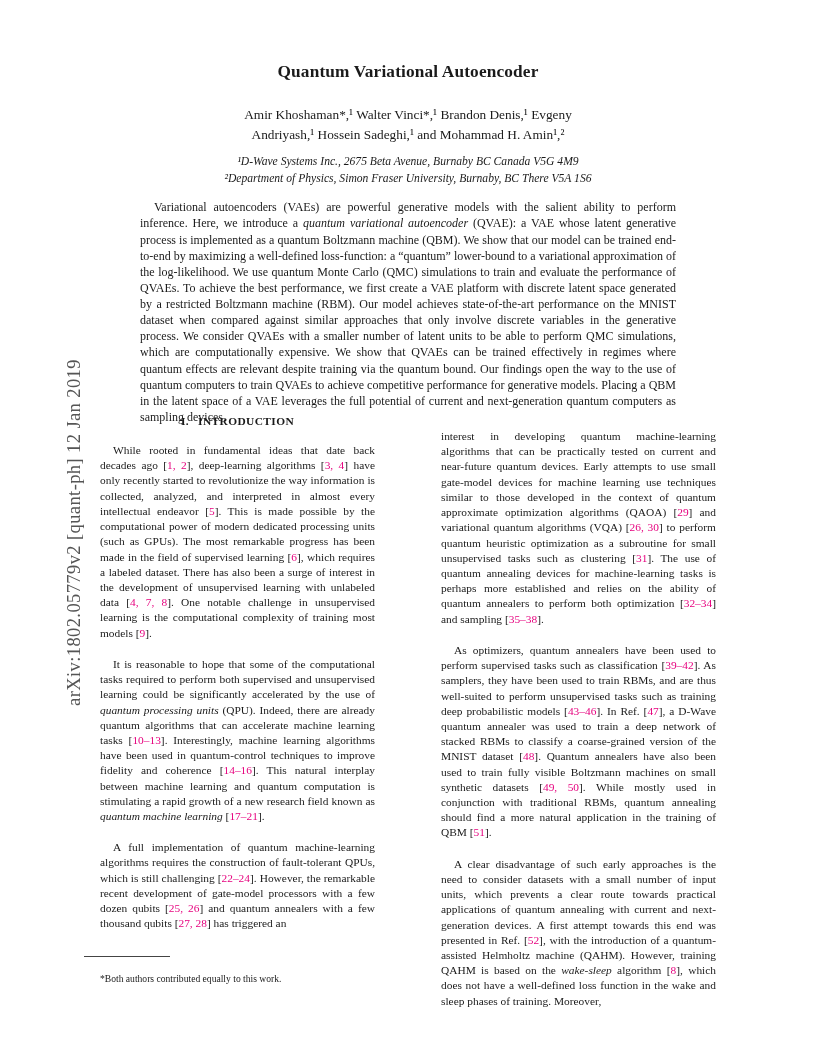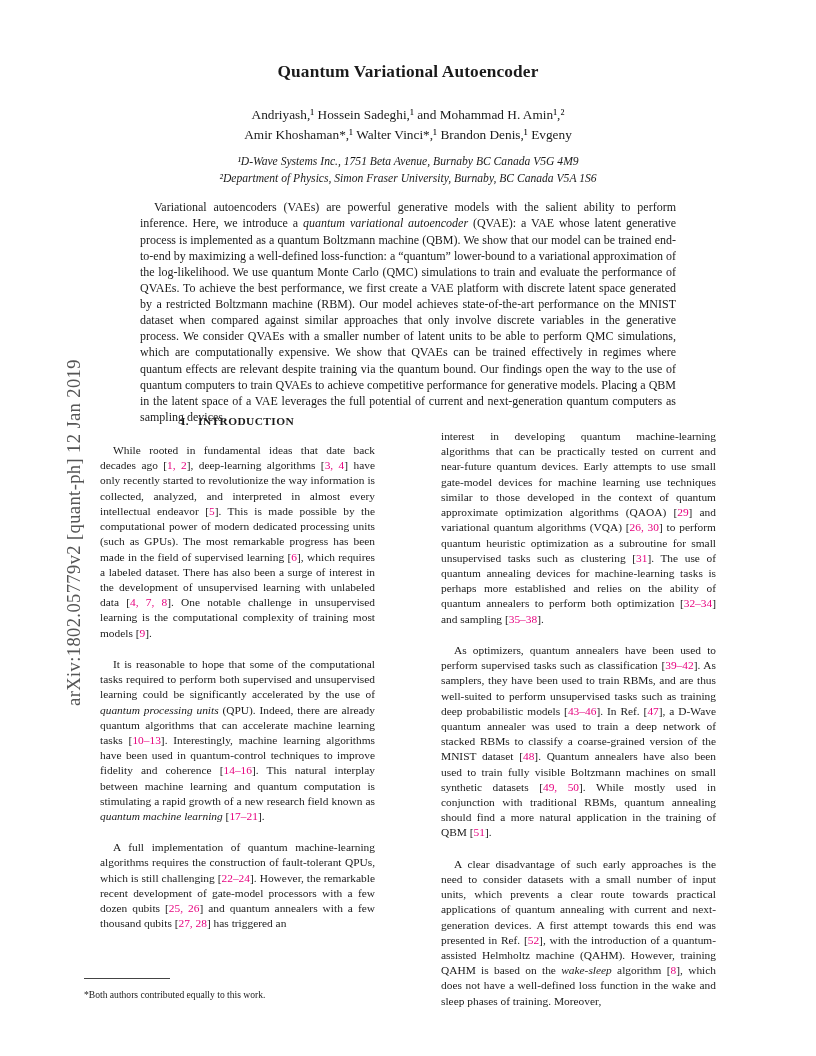--- a/index.html
+++ b/index.html
@@ -125,43 +125,43 @@
   }
   #footnote-rule {
     width: 86px;
     height: 0;
     border-top: 0.8px solid #444;
     margin-bottom: 10px;
   }
   #footnote-text {
     font-size: 9.6px;
     line-height: 1.3;
-    margin: 0;
+    margin: 16px;
   }
   #footnote-text sup {
     font-size: 1em;
     vertical-align: baseline;
   }
 </style>
 </head>
 <body>
 
 <div id="arxiv-stamp">arXiv:1802.05779v2  [quant-ph]  12 Jan 2019</div>
 
 <div id="page">
 
   <div id="title-block">
     <h1 id="paper-title">Quantum Variational Autoencoder</h1>
 
+    <p class="author-line">Amir Khoshaman*,¹ Walter Vinci*,¹ Brandon Denis,¹ Evgeny</p>
     <p class="author-line">Andriyash,¹ Hossein Sadeghi,¹ and Mohammad H. Amin¹,²</p>
-    <p class="author-line">Amir Khoshaman*,¹ Walter Vinci*,¹ Brandon Denis,¹ Evgeny</p>
 
     <div class="aff-block">
-      <p class="aff-line">¹D-Wave Systems Inc., 1751 Beta Avenue, Burnaby BC Canada V5G 4M9</p>
-      <p class="aff-line">²Department of Physics, Simon Fraser University, Burnaby, BC Canada V5A 1S6</p>
+      <p class="aff-line">¹D-Wave Systems Inc., 2675 Beta Avenue, Burnaby BC Canada V5G 4M9</p>
+      <p class="aff-line">²Department of Physics, Simon Fraser University, Burnaby, BC There V5A 1S6</p>
     </div>
   </div>
 
   <div id="abstract"><span>Variational autoencoders (VAEs) are powerful generative models with the salient ability to perform inference. Here, we introduce a </span><i>quantum variational autoencoder</i><span> (QVAE): a VAE whose latent generative process is implemented as a quantum Boltzmann machine (QBM). We show that our model can be trained end-to-end by maximizing a well-defined loss-function: a “quantum” lower-bound to a variational approximation of the log-likelihood. We use quantum Monte Carlo (QMC) simulations to train and evaluate the performance of QVAEs. To achieve the best performance, we first create a VAE platform with discrete latent space generated by a restricted Boltzmann machine (RBM). Our model achieves state-of-the-art performance on the MNIST dataset when compared against similar approaches that only involve discrete variables in the generative process. We consider QVAEs with a smaller number of latent units to be able to perform QMC simulations, which are computationally expensive. We show that QVAEs can be trained effectively in regimes where quantum effects are relevant despite training via the quantum bound. Our findings open the way to the use of quantum computers to train QVAEs to achieve competitive performance for generative models. Placing a QBM in the latent space of a VAE leverages the full potential of current and next-generation quantum computers as sampling devices.</span></div>
 
   <div id="columns">
 
     <div class="col">
 
       <div class="section-heading"><span class="numeral">I.</span><span>INTRODUCTION</span></div>

